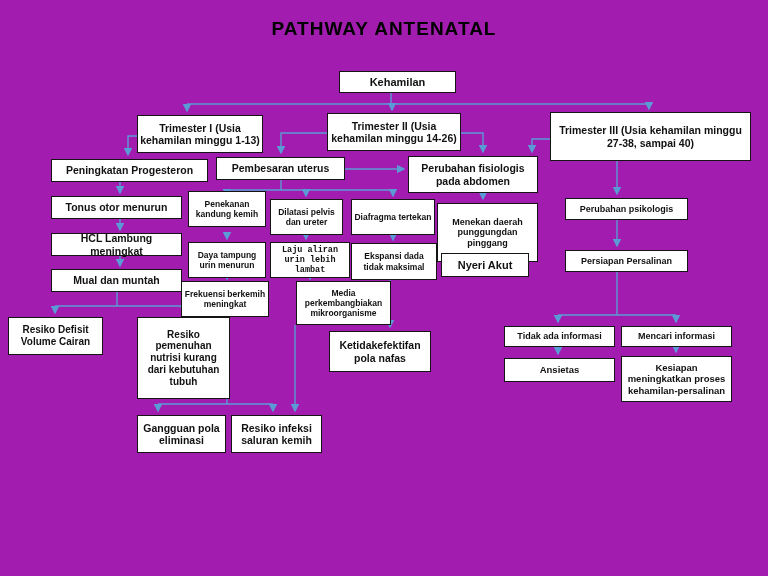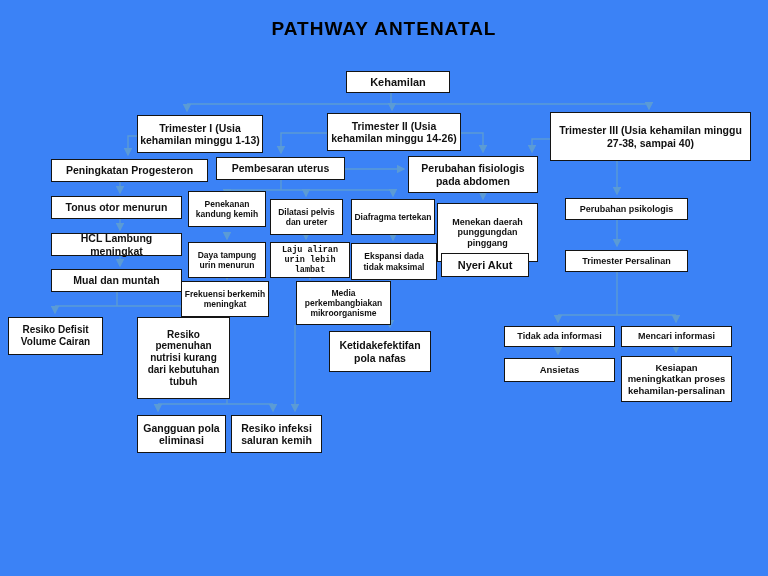--- a/index.html
+++ b/index.html
@@ -1,33 +1,33 @@
 <!DOCTYPE html>
 <html style="--accent: #5b9bd5;"><head>
 <meta charset="utf-8">
 <style>
   :root { --accent: #5b9bd5; --ink: #111111; }
   html,body { margin:0; padding:0; background:#ffffff; }
   #canvas {
-    position:relative; width:768px; height:576px; background:#3b82f6;
+    position:relative; width:768px; height:576px; background:#a21caf;
     font-family:"Liberation Sans", sans-serif; overflow:hidden;
   }
   #title {
     position:absolute; left:0; top:18px; width:768px; text-align:center;
     font-size:19px; font-weight:bold; letter-spacing:1px; color:#000;
   }
   #wires { position:absolute; left:0; top:0; width:768px; height:576px; }
   .node {
     position:absolute; box-sizing:border-box; background:#fff;
     border:1.7px solid #141414; color:var(--ink);
     display:flex; align-items:center; justify-content:center;
     text-align:center; font-weight:bold; line-height:1.18; padding:1px 2px;
   }
   
-  #n-kehamilan            { left:339px; top:71px;  width:104px; height:22px; font-size:11px;margin-left:7px; }
+  #n-kehamilan            { left:339px; top:71px;  width:117px; height:22px; font-size:11px; }
   #n-trimester1           { left:137px; top:115px; width:126px; height:38px; font-size:10.5px; }
   #n-trimester2           { left:327px; top:113px; width:134px; height:38px; font-size:10.5px; }
   #n-trimester3           { left:550px; top:112px; width:201px; height:49px; font-size:10.5px; }
   #n-peningkatan          { left:51px;  top:159px; width:157px; height:23px; font-size:10.5px; }
   #n-pembesaran           { left:216px; top:157px; width:129px; height:23px; font-size:10.5px; }
   #n-perubahan-fisiologis { left:408px; top:156px; width:130px; height:37px; font-size:10.5px; }
   #n-tonus                { left:51px;  top:196px; width:131px; height:23px; font-size:10.5px; }
   #n-penekanan            { left:188px; top:191px; width:78px;  height:36px; font-size:8.5px; }
   #n-dilatasi             { left:270px; top:199px; width:73px;  height:36px; font-size:8.5px; }
   #n-diafragma            { left:351px; top:199px; width:84px;  height:36px; font-size:8.5px;text-align:center; }
@@ -135,21 +135,21 @@
   <div class="node" id="n-penekanan">Penekanan kandung kemih</div>
   <div class="node" id="n-dilatasi">Dilatasi pelvis dan ureter</div>
   <div class="node" id="n-diafragma">Diafragma tertekan</div>
   <div class="node" id="n-menekan">Menekan daerah punggungdan pinggang</div>
   <div class="node" id="n-perubahan-psikologis">Perubahan psikologis</div>
   <div class="node" id="n-hcl">HCL Lambung meningkat</div>
   <div class="node" id="n-daya">Daya tampung urin menurun</div>
   <div class="node" id="n-laju">Laju aliran urin lebih lambat</div>
   <div class="node" id="n-ekspansi">Ekspansi dada tidak maksimal</div>
   <div class="node" id="n-nyeri">Nyeri Akut</div>
-  <div class="node" id="n-persiapan">Trimester Persalinan</div>
+  <div class="node" id="n-persiapan">Persiapan Persalinan</div>
   <div class="node" id="n-mual">Mual dan muntah</div>
   <div class="node" id="n-frekuensi">Frekuensi berkemih meningkat</div>
   <div class="node" id="n-media">Media perkembangbiakan mikroorganisme</div>
   <div class="node" id="n-resiko-defisit">Resiko Defisit Volume Cairan</div>
   <div class="node" id="n-resiko-nutrisi">Resiko pemenuhan nutrisi kurang dari kebutuhan tubuh</div>
   <div class="node" id="n-ketidakefektifan">Ketidakefektifan pola nafas</div>
   <div class="node" id="n-tidak-ada">Tidak ada informasi</div>
   <div class="node" id="n-mencari">Mencari informasi</div>
   <div class="node" id="n-ansietas">Ansietas</div>
   <div class="node" id="n-kesiapan">Kesiapan meningkatkan proses kehamilan-persalinan</div>

